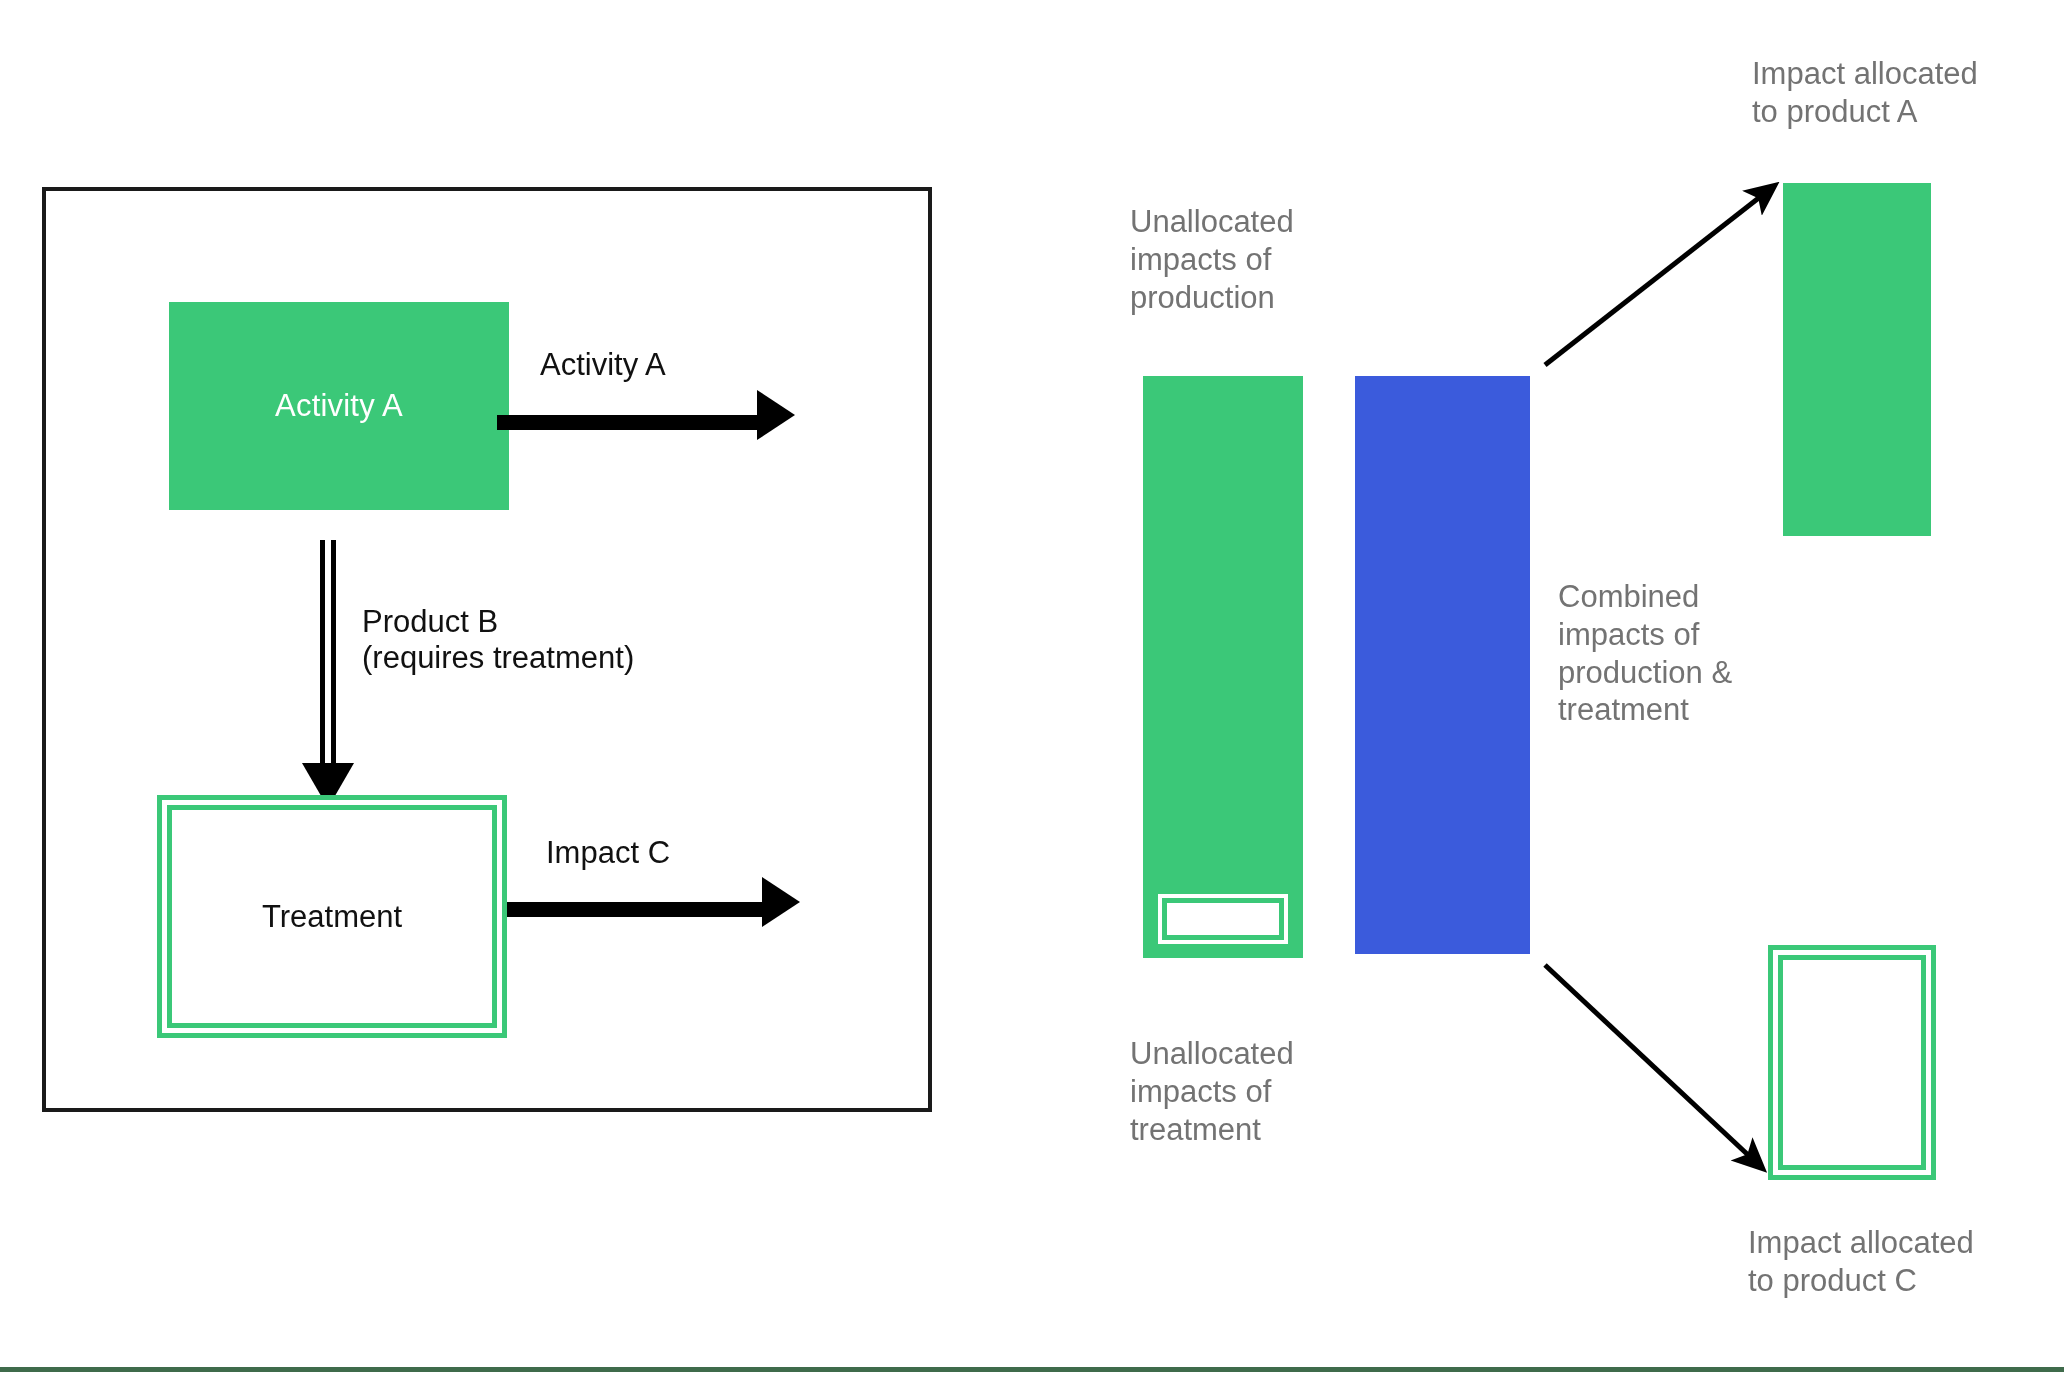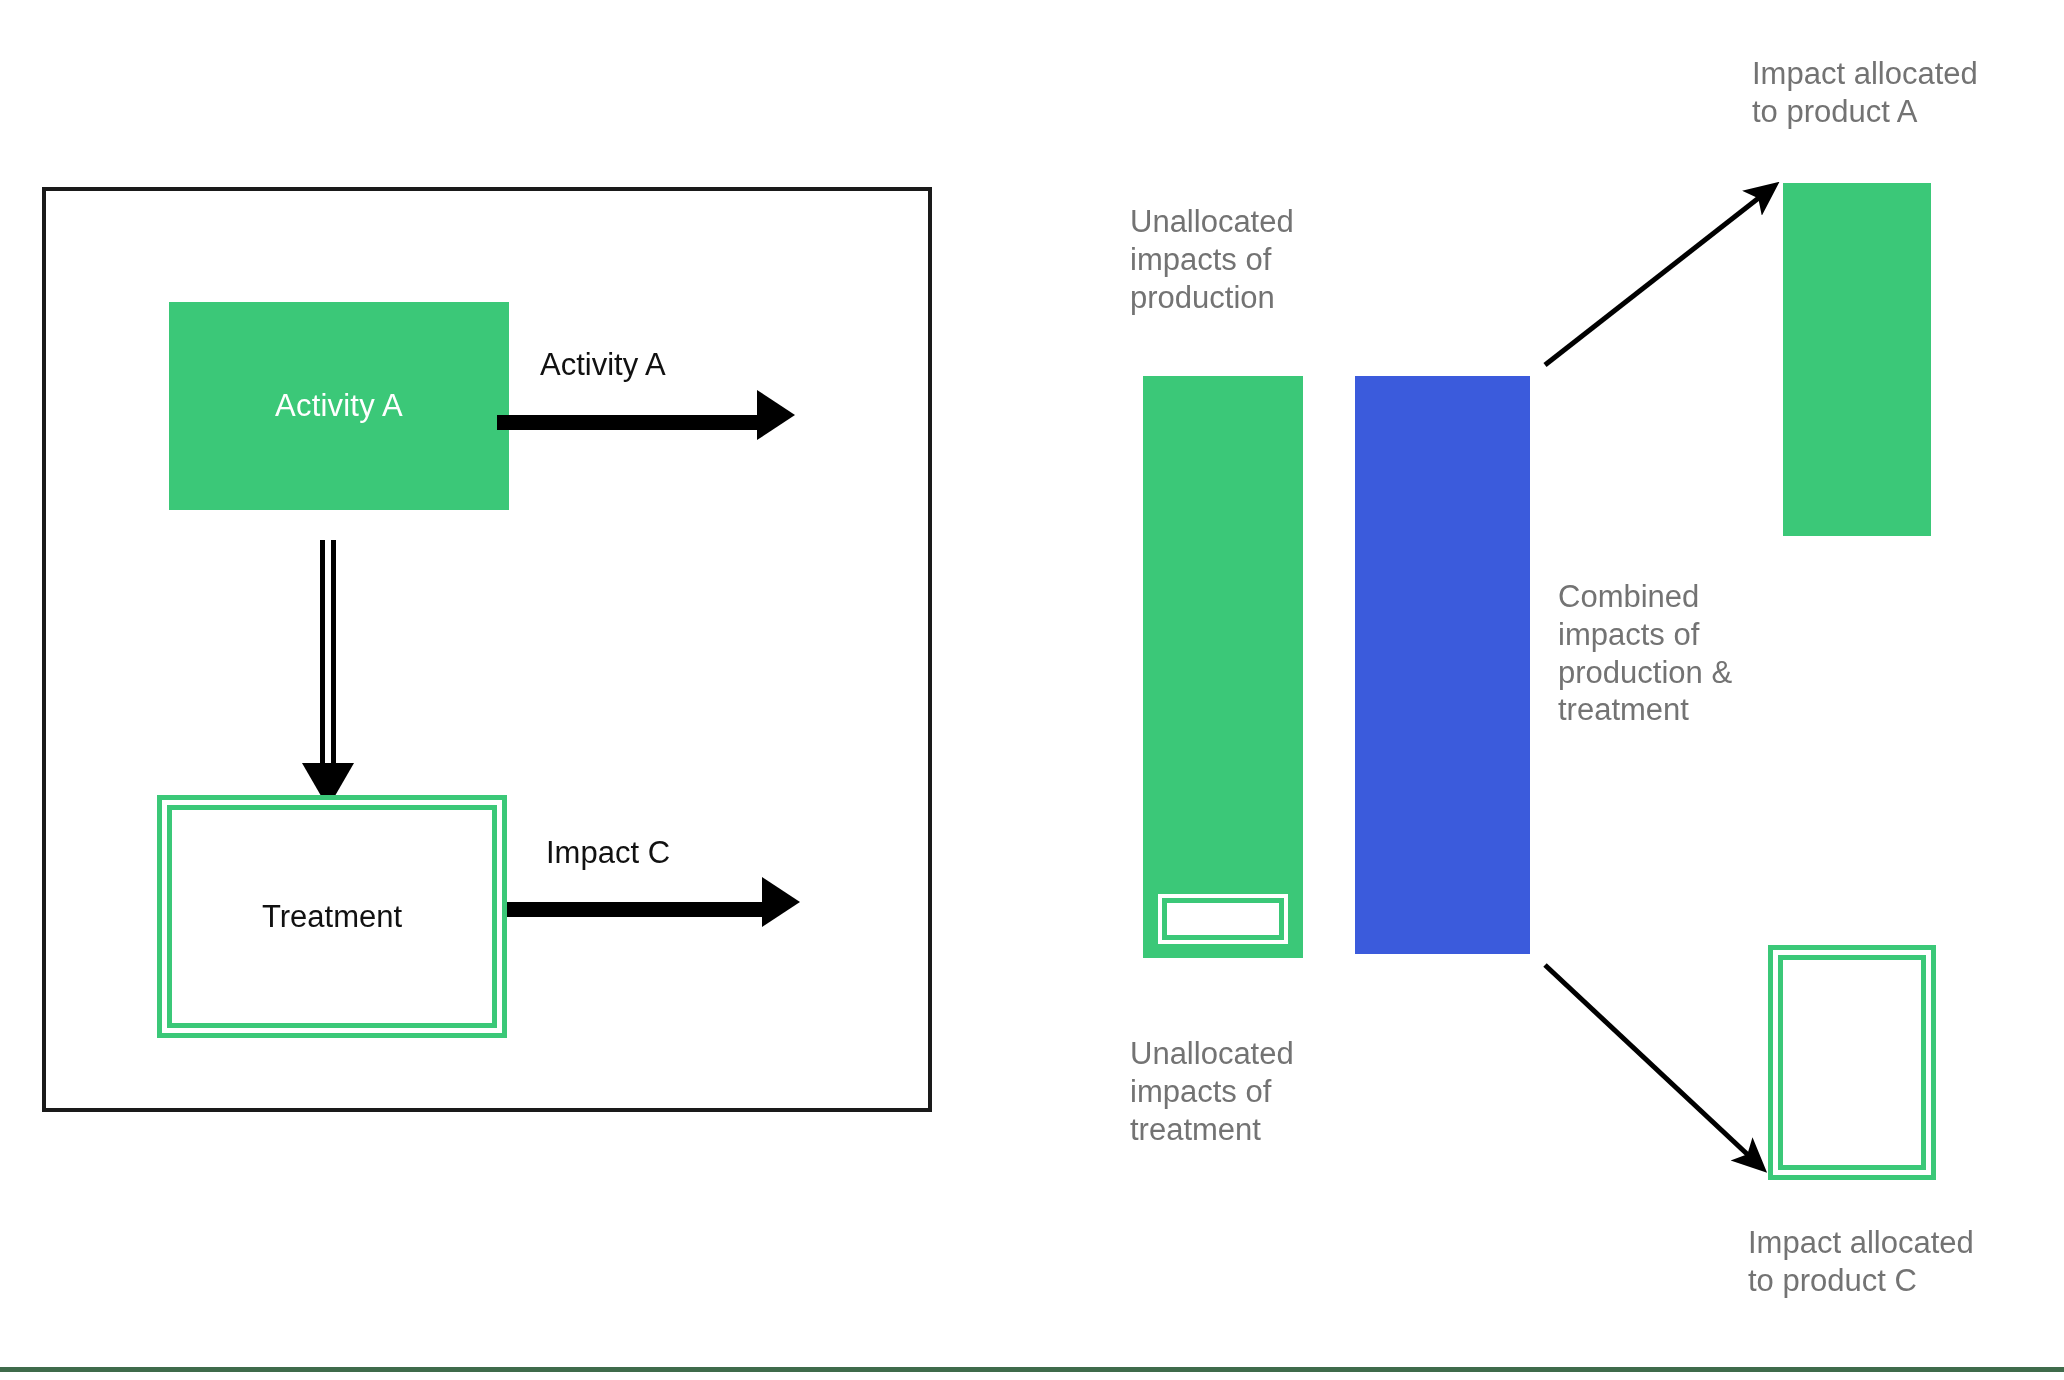--- a/index.html
+++ b/index.html
@@ -222,20 +222,22 @@
   <div class="abs" id="activity-a-box">
     <span id="activity-a-label">Activity A</span>
   </div>
 
   <div class="abs flow-label" id="product-a-label">Activity A</div>
   <div class="abs solid-arrow-shaft" id="product-a-arrow-shaft"></div>
   <div class="abs solid-arrow-head" id="product-a-arrow-head"></div>
 
   <div class="abs" id="product-b-arrow-shaft"></div>
   <div class="abs" id="product-b-arrow-head"></div>
+  <div class="abs flow-label" id="product-b-label">Product B
+(requires treatment)</div>
 
   <div class="abs" id="treatment-box-outer">
     <div id="treatment-box-inner">
       <span id="treatment-label">Treatment</span>
     </div>
   </div>
 
   <div class="abs flow-label" id="product-c-label">Impact C</div>
   <div class="abs solid-arrow-shaft" id="product-c-arrow-shaft"></div>
   <div class="abs solid-arrow-head" id="product-c-arrow-head"></div>

